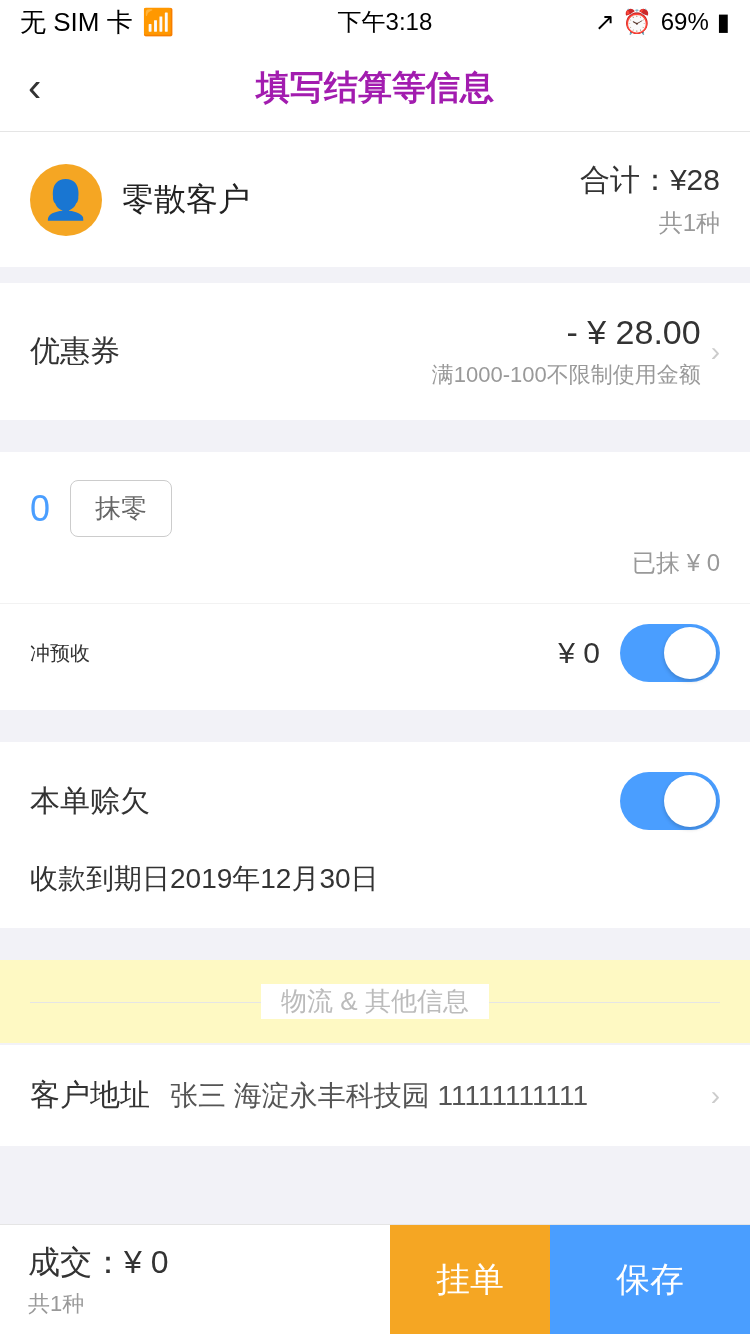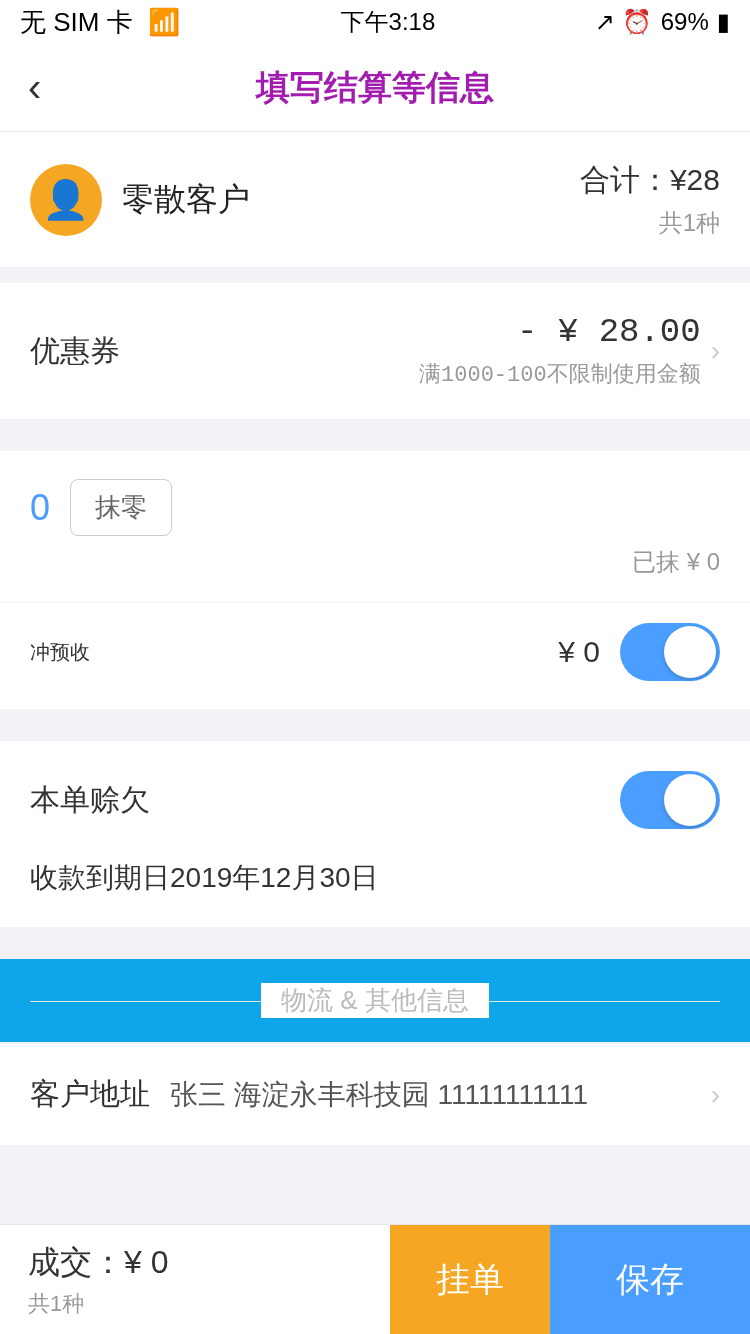--- a/index.html
+++ b/index.html
@@ -18,21 +18,21 @@
       width: 750px;
       height: 44px;
       background: #fff;
       display: flex;
       align-items: center;
       justify-content: space-between;
       padding: 0 20px;
       font-size: 28px;
       font-weight: 500;
     }
-    .status-left { display: flex; align-items: center; gap: 16px; font-size: 26px; }
+    .status-left { display: flex; align-items: center; gap: 10px; font-size: 26px; }
     .status-center { font-size: 24px; font-weight: 400; }
     .status-right { display: flex; align-items: center; gap: 8px; font-size: 24px; }
 
     
     .nav-bar {
       width: 750px;
       height: 88px;
       background: #fff;
       display: flex;
       align-items: center;
@@ -121,21 +121,20 @@
       font-size: 30px;
       color: #333;
     }
     .coupon-right {
       display: flex;
       align-items: center;
       gap: 10px;
     }
     .coupon-value {
       text-align: right;
-      font-family: Liberation Mono, monospace;
     }
     .coupon-amount {
       font-size: 34px;
       color: #333;
       font-weight: 500;
     }
     .coupon-desc {
       font-size: 22px;
       color: #999;
       margin-top: 8px;
@@ -261,21 +260,21 @@
     }
     .due-date-label {
       font-size: 28px;
       color: #333;
     }
     .due-date-value {
       font-size: 28px;
       color: #333;
     }
     .logistics-header {
-      background: #0ea5e9;
+      background: #fef9c3;
       display: flex;
       align-items: flex-start;
       justify-content: center;
       padding: 24px 0;
       position: relative;
     }
     .logistics-line {
       position: absolute;
       top: 50%;
       left: 30px;

